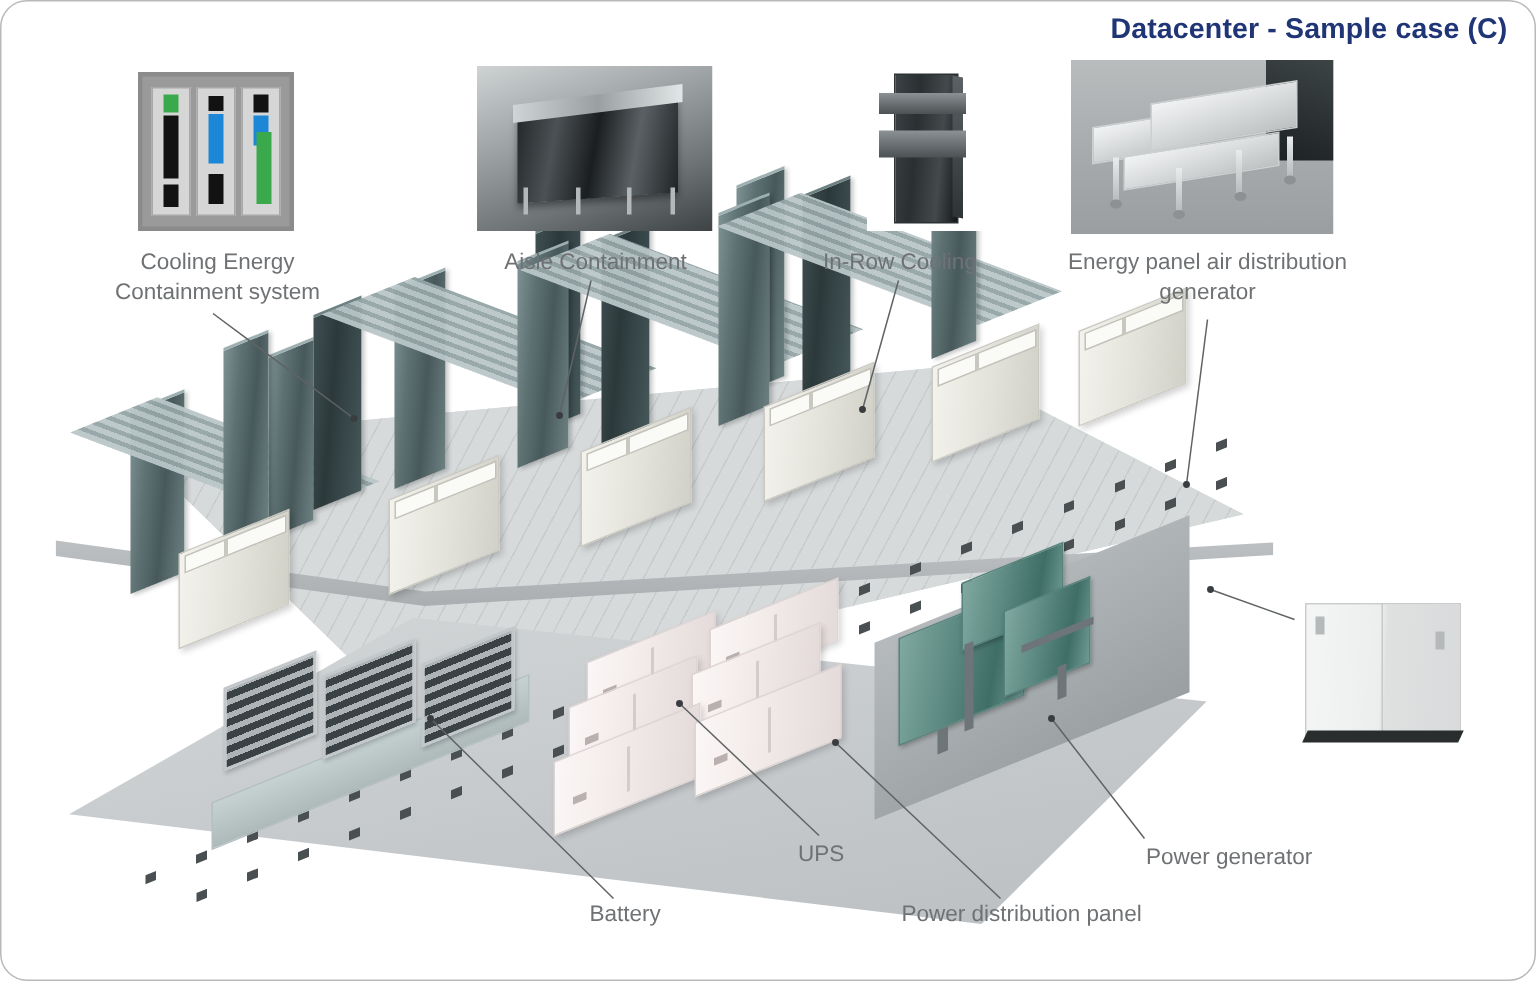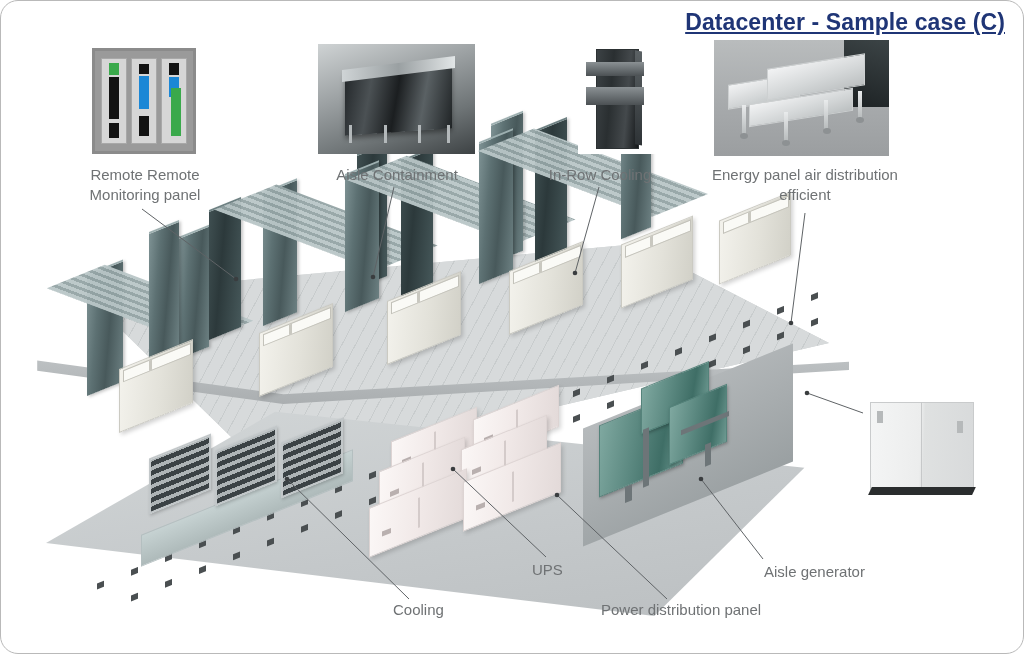--- a/index.html
+++ b/index.html
@@ -19,26 +19,25 @@
     border-radius: 18px;
     box-sizing: border-box;
     overflow: hidden;
   }
 
   
   .title {
     position: absolute;
     top: 8px;
     right: 18px;
-    font-size: 23px;
+    font-size: 19px;
     font-weight: bold;
     color: #1f3576;
     letter-spacing: 0.1px;
     white-space: nowrap;
-    text-decoration: underline;
   }
 
   
   .thumb {
     position: absolute;
     overflow: hidden;
   }
   .thumb-inner { position: absolute; inset: 0; }
 
   
@@ -494,47 +493,47 @@
 
       <line x1="545" y1="556" x2="452" y2="468"></line>
       <circle cx="452" cy="468" r="2.3" stroke="none"></circle>
 
       <line x1="408" y1="598" x2="286" y2="478"></line>
       <circle cx="286" cy="478" r="2.3" stroke="none"></circle>
     </g>
   </svg>
 
   <div class="label center" style="left:64px; top:164px; width:160px;">
-    <div>Remote Remote</div>
-    <div>Monitoring panel</div>
+    <div>Cooling Energy</div>
+    <div>Containment system</div>
   </div>
 
   <div class="label center" style="left:313px; top:164px; width:166px;">
     <div>Aisle Containment</div>
   </div>
 
   <div class="label center" style="left:521px; top:164px; width:156px;">
     <div>In-Row Cooling</div>
   </div>
 
   <div class="label center" style="left:690px; top:164px; width:228px;">
     <div>Energy panel air distribution</div>
-    <div>efficient</div>
+    <div>generator</div>
   </div>
 
 
   <div class="label" style="left:763px; top:561px;">
-    <div>Aisle generator</div>
+    <div>Power generator</div>
   </div>
 
   <div class="label" style="left:600px; top:599px;">
     <div>Power distribution panel</div>
   </div>
 
   <div class="label" style="left:531px; top:559px;">
     <div>UPS</div>
   </div>
 
   <div class="label" style="left:392px; top:599px;">
-    <div>Cooling</div>
+    <div>Battery</div>
   </div>
 
 </div>
 
 </body></html>

